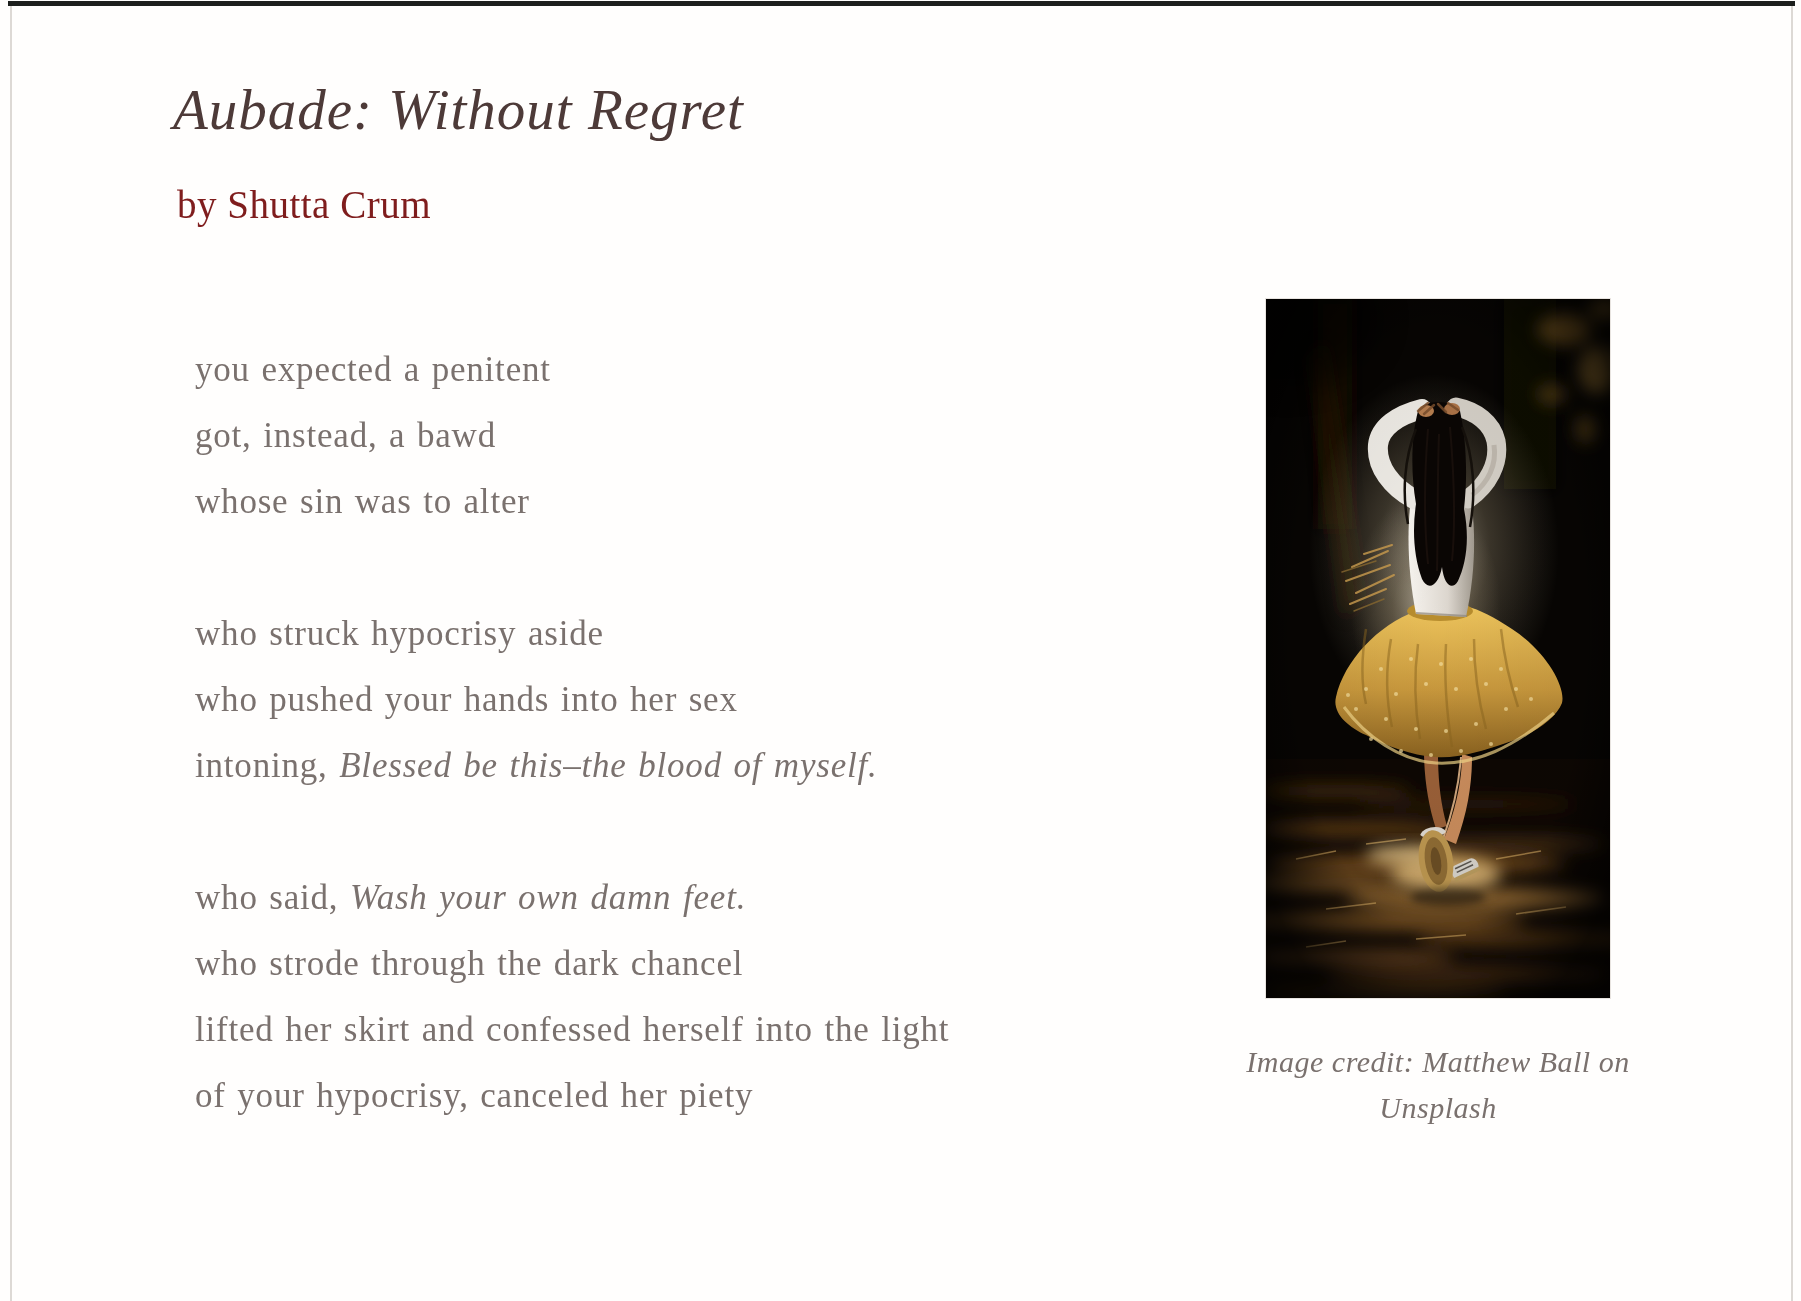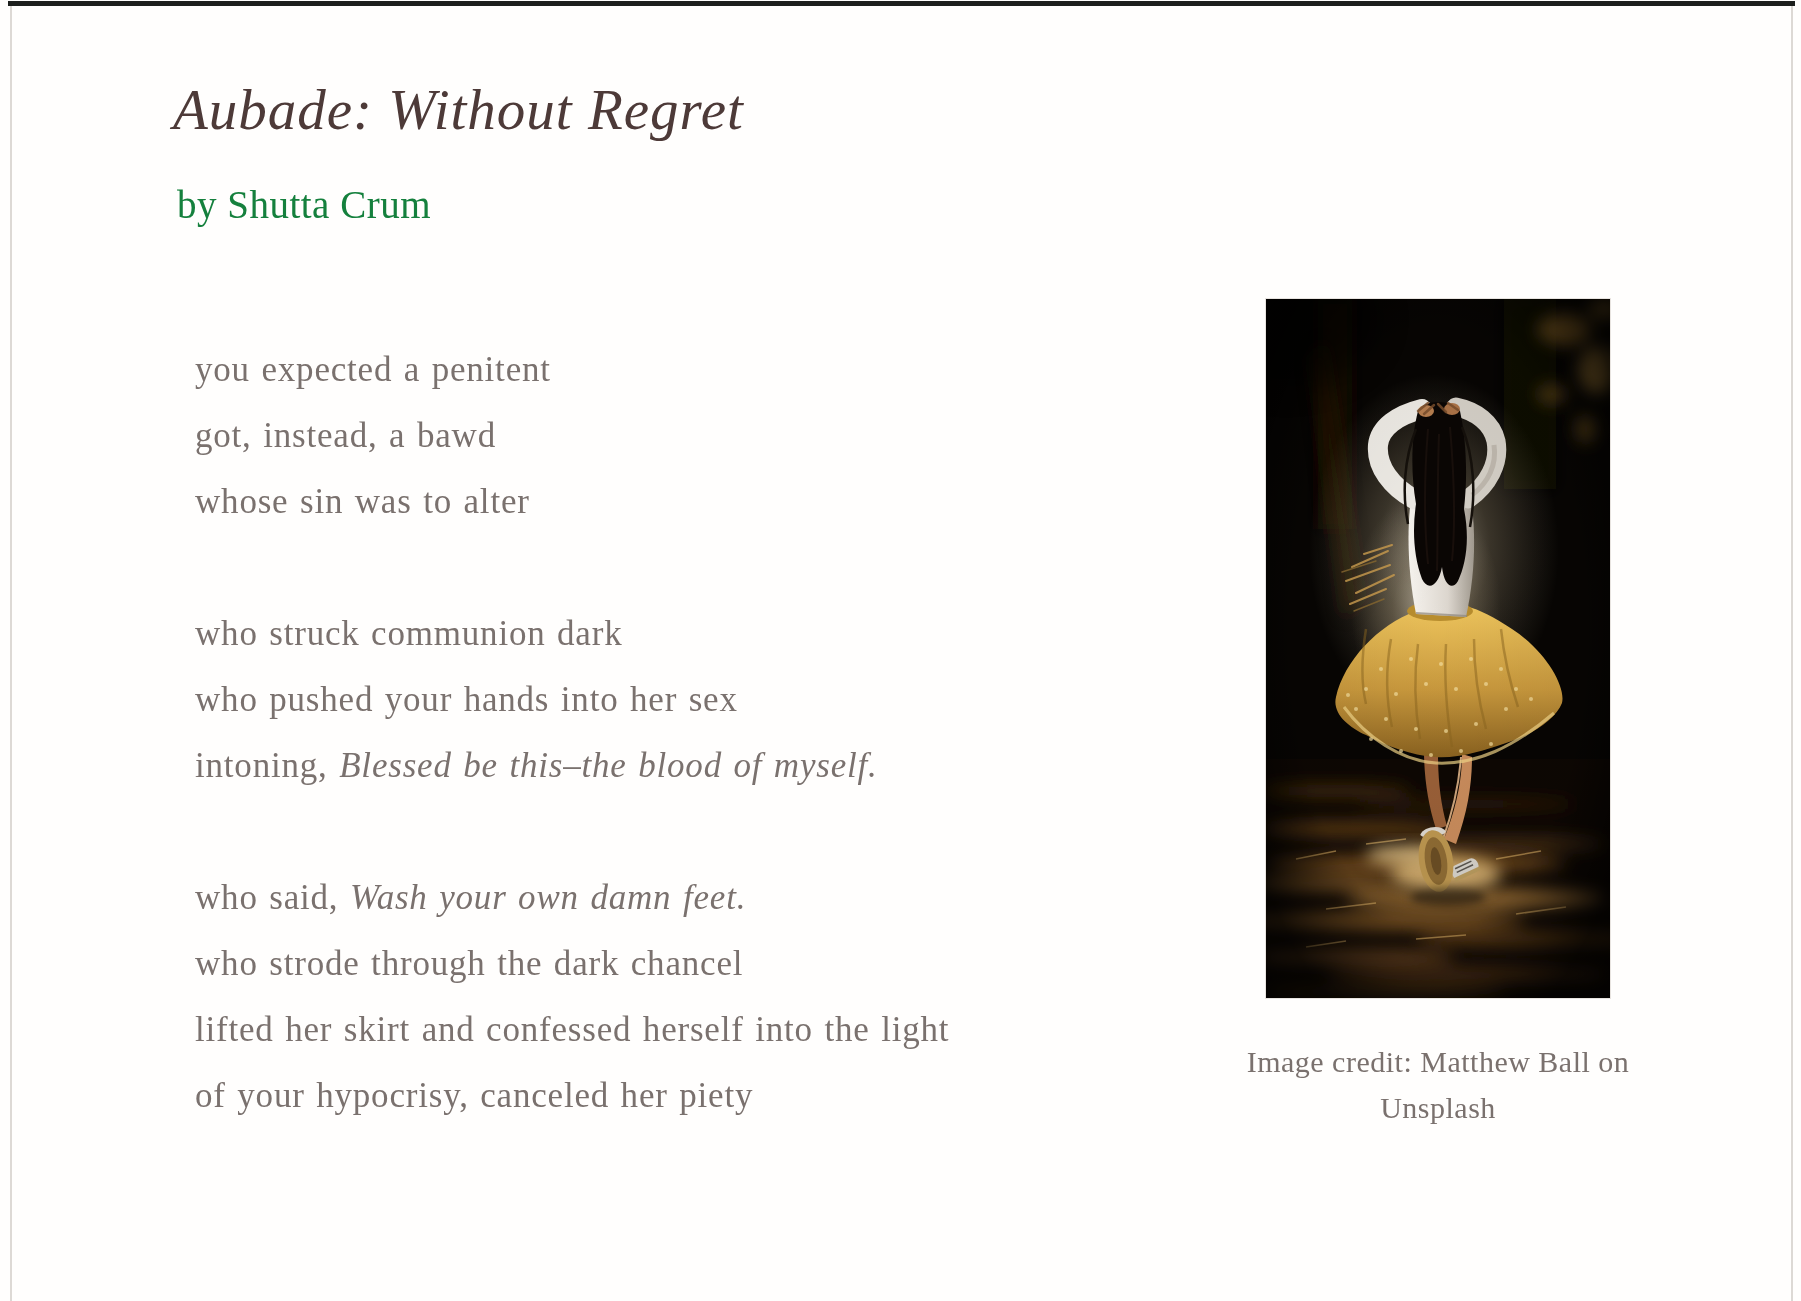--- a/index.html
+++ b/index.html
@@ -9,57 +9,57 @@
 
   
   .top-bar{position:absolute;left:8px;right:6px;top:1px;height:5px;background:#1d1f1d;}
   .frame-left{position:absolute;left:10px;top:6px;bottom:0;width:2px;background:#ddd9d5;}
   .frame-right{position:absolute;left:1791px;top:6px;bottom:0;width:2px;background:#ddd9d5;}
 
   
   .title{position:absolute;left:173px;top:36px;
          font-style:italic;font-weight:400;font-size:57px;letter-spacing:1px;
          color:#4d3a38;line-height:1.25;white-space:nowrap;}
-  .byline{position:absolute;left:177px;top:182px;font-size:39px;color:#15803d;
+  .byline{position:absolute;left:177px;top:182px;font-size:39px;color:#7f1d1d;
           letter-spacing:0.5px;white-space:nowrap;}
 
   
   .poem{position:absolute;left:195px;top:337px;font-size:35px;line-height:66px;
         color:#7a716e;letter-spacing:0.8px;word-spacing:2px;}
   .stanza + .stanza{margin-top:66px;}
   .line{white-space:nowrap;}
   .ital{font-style:italic;text-align:right;}
 
   
   .photo{position:absolute;left:1266px;top:299px;width:344px;height:699px;
          background:#060403;outline:1px solid #e8e4e0;}
   .photo svg{display:block;width:100%;height:100%;}
   .credit{position:absolute;left:1246px;top:1039px;width:384px;text-align:center;
-          font-size:30px;line-height:46px;color:#7a716e;letter-spacing:0.5px;}
+          font-size:30px;line-height:46px;color:#7a716e;letter-spacing:0.5px;font-style:italic;}
 </style>
 </head>
 <body>
 
 <div class="page">
 
   <div class="top-bar"></div>
   <div class="frame-left"></div>
   <div class="frame-right"></div>
 
   <h1 class="title">Aubade: Without Regret</h1>
   <div class="byline">by Shutta Crum</div>
 
   <div class="poem">
       <div class="stanza">
         <div class="line"><span>you expected a penitent</span></div>
         <div class="line"><span>got, instead, a bawd</span></div>
         <div class="line"><span>whose sin was to alter</span></div>
       </div>
       <div class="stanza">
-        <div class="line"><span>who struck communion dark</span></div>
+        <div class="line"><span>who struck hypocrisy aside</span></div>
         <div class="line"><span>who pushed your hands into her sex</span></div>
         <div class="line"><span>intoning, </span><span class="ital">Blessed be this–the blood of myself.</span></div>
       </div>
       <div class="stanza">
         <div class="line"><span>who said, </span><span class="ital">Wash your own damn feet.</span></div>
         <div class="line"><span>who strode through the dark chancel</span></div>
         <div class="line"><span>lifted her skirt and confessed herself into the light</span></div>
         <div class="line"><span>of your hypocrisy, canceled her piety</span></div>
       </div>
     </div>

